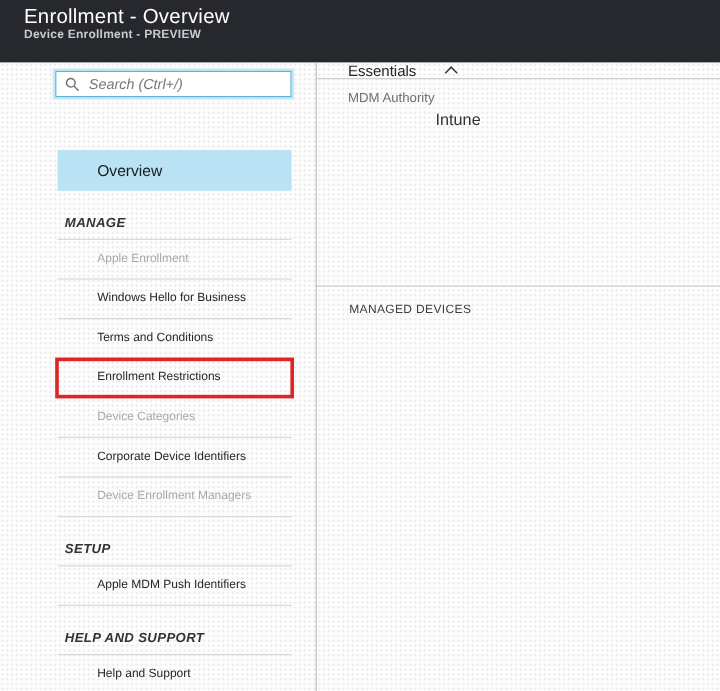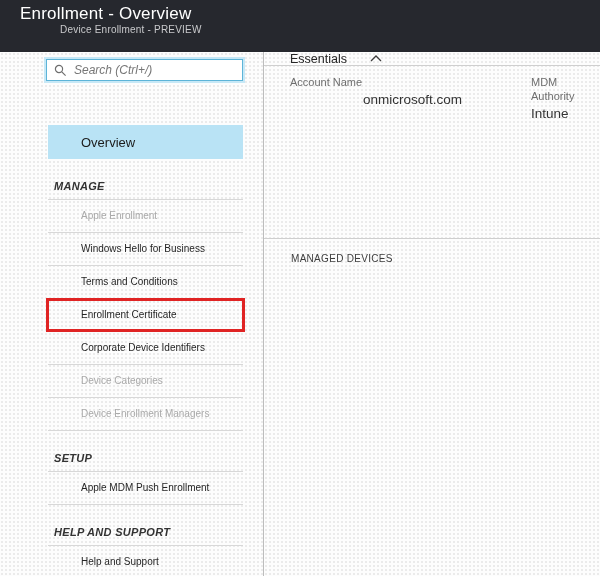--- a/index.html
+++ b/index.html
@@ -27,25 +27,24 @@
   }
   .header-title {
     font-size: 17px;
     font-weight: 400;
     color: #ffffff;
     letter-spacing: 0.2px;
     line-height: 20px;
   }
   .header-subtitle {
     font-size: 10px;
-    font-weight: 400;
+    font-weight: 700;
     color: #c9cacc;
     letter-spacing: 0.2px;
     margin-top: 0px;
-    margin-left: 40px;
   }
 
   
   .body { display: flex; height: 536px; }
 
   
   .sidebar {
     width: 238px;
     flex: 0 0 238px;
     border-right: 1px solid #bdbdbd;
@@ -166,48 +165,44 @@
         <span class="search-placeholder">Search (Ctrl+/)</span>
       </div>
 
       <div class="nav">
         <div class="overview-item">Overview</div>
         <div id="nav-sections">
             <div class="section-label">MANAGE</div>
             <div class="nav-item disabled">Apple Enrollment</div>
             <div class="nav-item">Windows Hello for Business</div>
             <div class="nav-item">Terms and Conditions</div>
-            <div class="nav-item highlighted">Enrollment Certificate</div>
+            <div class="nav-item highlighted">Enrollment Restrictions</div>
+            <div class="nav-item disabled">Device Categories</div>
             <div class="nav-item">Corporate Device Identifiers</div>
-            <div class="nav-item disabled">Device Categories</div>
             <div class="nav-item disabled">Device Enrollment Managers</div>
             <div class="section-label">SETUP</div>
-            <div class="nav-item">Apple MDM Push Enrollment</div>
+            <div class="nav-item">Apple MDM Push Identifiers</div>
             <div class="section-label">HELP AND SUPPORT</div>
             <div class="nav-item">Help and Support</div>
           </div>
       </div>
     </div>
 
     <div class="content">
       <div class="essentials-header">
         <span>Essentials</span>
         <span class="chevron">
           <svg width="12" height="7" viewBox="0 0 12 7">
             <polyline points="1,6 6,1 11,6" fill="none" stroke="#3c3c3c" stroke-width="1.3"></polyline>
           </svg>
         </span>
       </div>
 
       <div class="essentials-body" id="essentials-fields">
           <div class="ess-col">
-            <div class="ess-label">Account Name</div>
-            <div class="ess-value">onmicrosoft.com</div>
-          </div>
-          <div class="ess-col">
             <div class="ess-label">MDM Authority</div>
             <div class="ess-value">Intune</div>
           </div>
         </div>
 
       <div class="managed-devices">MANAGED DEVICES</div>
     </div>
 
   </div>
 </div>

